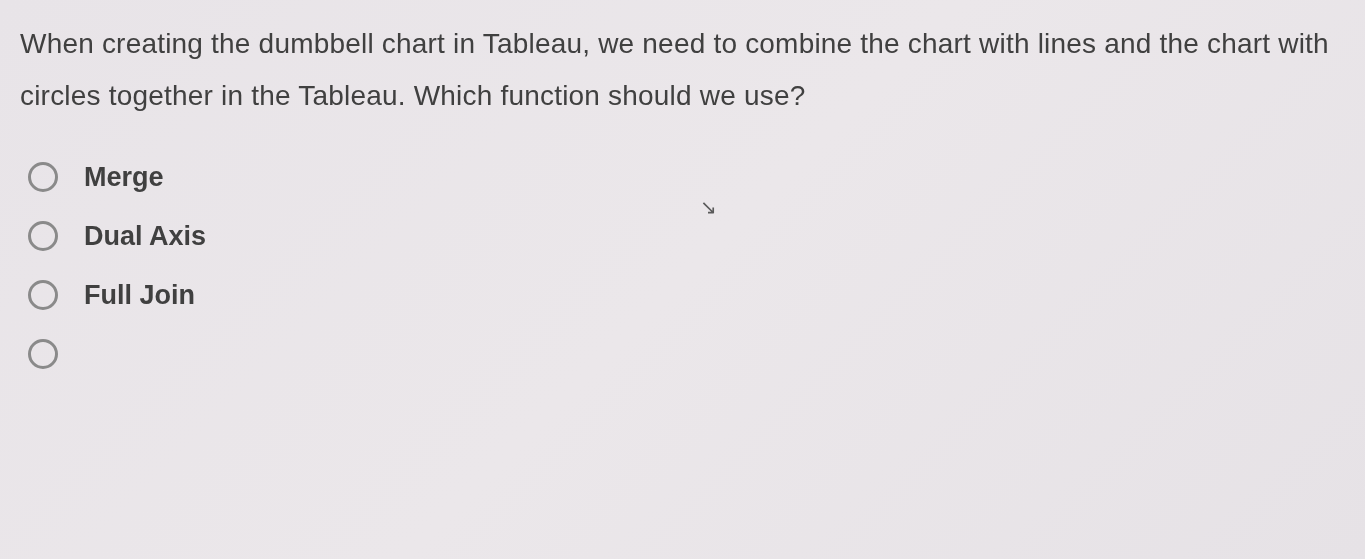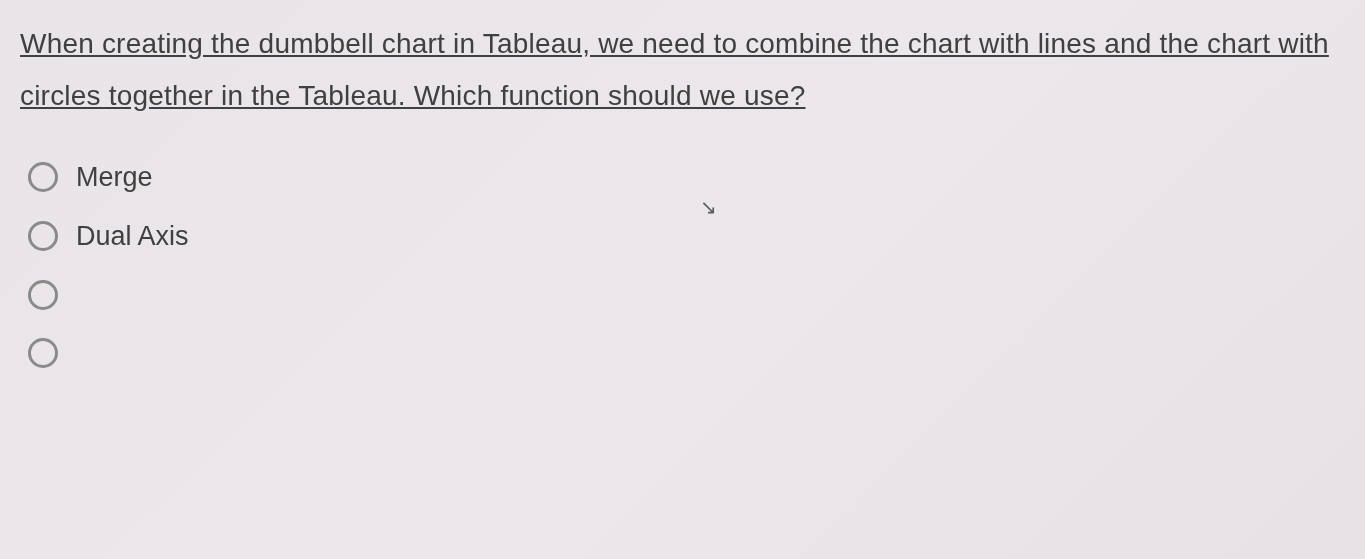--- a/index.html
+++ b/index.html
@@ -17,21 +17,20 @@
       position: relative;
       overflow: hidden;
     }
     .question-text {
       font-size: 28px;
       line-height: 1.85;
       color: #404040;
       margin-bottom: 40px;
       font-weight: 400;
       letter-spacing: 0.2px;
-      text-decoration: underline;
     }
     .options {
       display: flex;
       flex-direction: column;
       gap: 28px;
       padding-left: 8px;
     }
     .option {
       display: flex;
       align-items: center;
@@ -42,21 +41,22 @@
       height: 30px;
       border: 3px solid #8a8a8a;
       border-radius: 50%;
       background: transparent;
       flex-shrink: 0;
       cursor: pointer;
     }
     .option-label {
       font-size: 27px;
       color: #404040;
-      font-weight: 400;
+      font-weight: 700;
+      margin-left: 8px;
     }
     .cursor-mark {
       position: absolute;
       left: 700px;
       top: 195px;
       font-size: 20px;
       color: #5a5a5a;
       pointer-events: none;
     }
   </style>
@@ -69,19 +69,20 @@
   <div class="option">
     <div class="radio"></div>
     <span class="option-label">Merge</span>
   </div>
   <div class="option">
     <div class="radio"></div>
     <span class="option-label">Dual Axis</span>
   </div>
   <div class="option">
     <div class="radio"></div>
+    <span class="option-label">Full Join</span>
   </div>
   <div class="option">
     <div class="radio"></div>
   </div>
 </div>
 
 <div class="cursor-mark">↘</div>
 
 </body></html>

